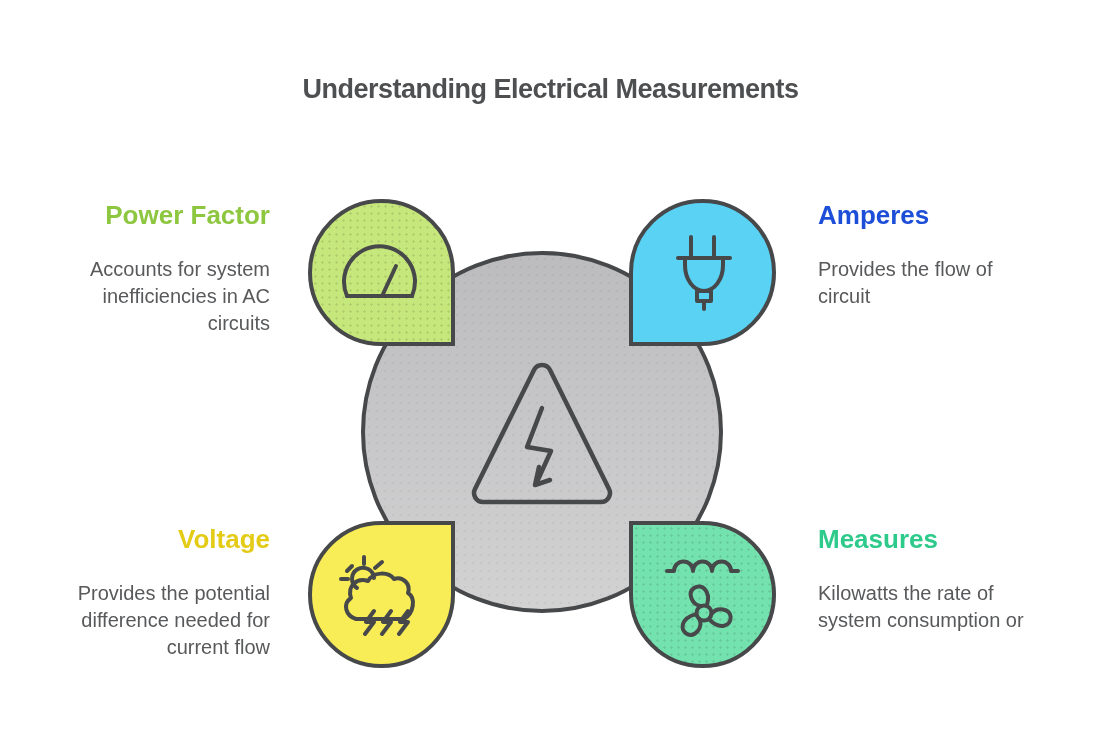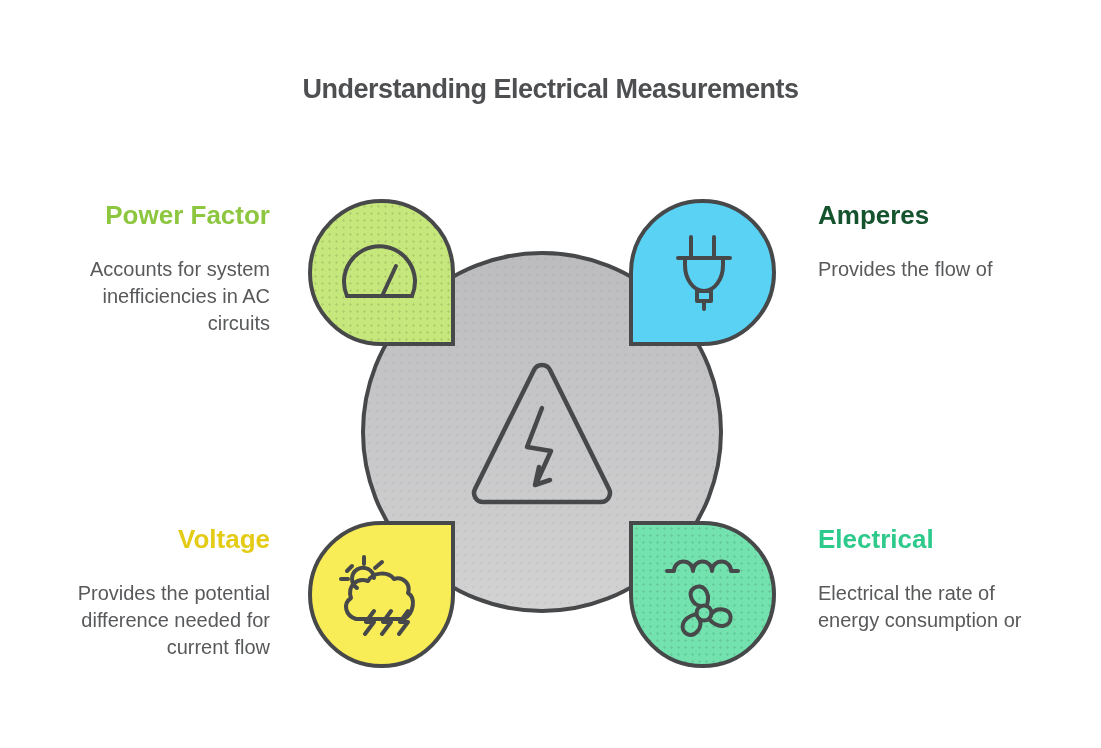--- a/index.html
+++ b/index.html
@@ -110,36 +110,37 @@
   <div class="txt align-right" style="top:200px; right:831px; width:280px;">
     <h2 style="color: rgb(141, 198, 63);">Power Factor</h2>
     <p>
       <span class="line">Accounts for system</span>
       <span class="line">inefficiencies in AC</span>
       <span class="line">circuits</span>
     </p>
   </div>
 
   <div class="txt align-left" style="top:200px; left:818px; width:270px;">
-    <h2 style="color: #14532d;">Amperes</h2>
+    <h2 style="color: #1d4ed8;">Amperes</h2>
     <p>
       <span class="line">Provides the flow of</span>
+      <span class="line">circuit</span>
     </p>
   </div>
 
   <div class="txt align-right" style="top:524px; right:831px; width:280px;">
     <h2 style="color: rgb(227, 203, 22);">Voltage</h2>
     <p>
       <span class="line">Provides the potential</span>
       <span class="line">difference needed for</span>
       <span class="line">current flow</span>
     </p>
   </div>
 
   <div class="txt align-left" style="top:524px; left:818px; width:270px;">
-    <h2 style="color: rgb(46, 202, 139);">Electrical</h2>
+    <h2 style="color: rgb(46, 202, 139);">Measures</h2>
     <p>
-      <span class="line">Electrical the rate of</span>
-      <span class="line">energy consumption or</span>
+      <span class="line">Kilowatts the rate of</span>
+      <span class="line">system consumption or</span>
     </p>
   </div>
 
 </div>
 
 </body></html>

